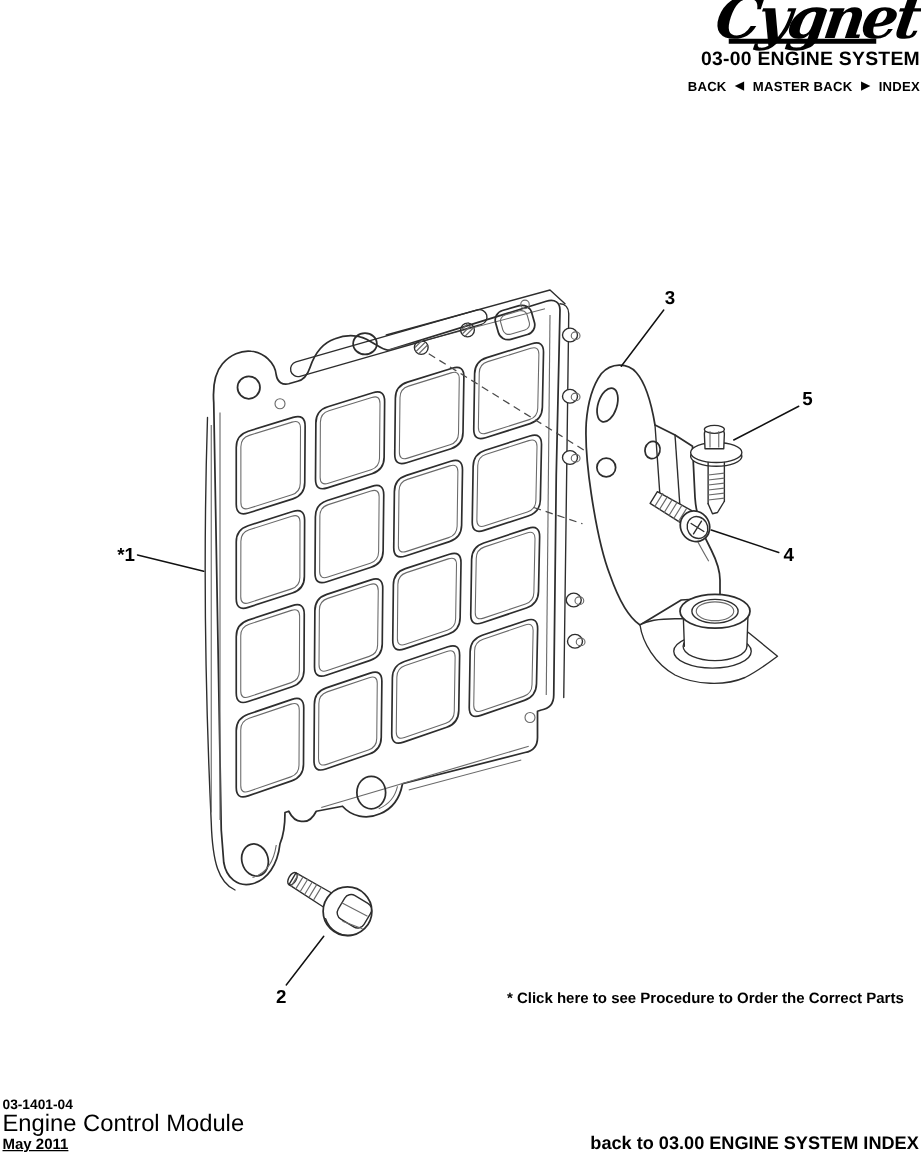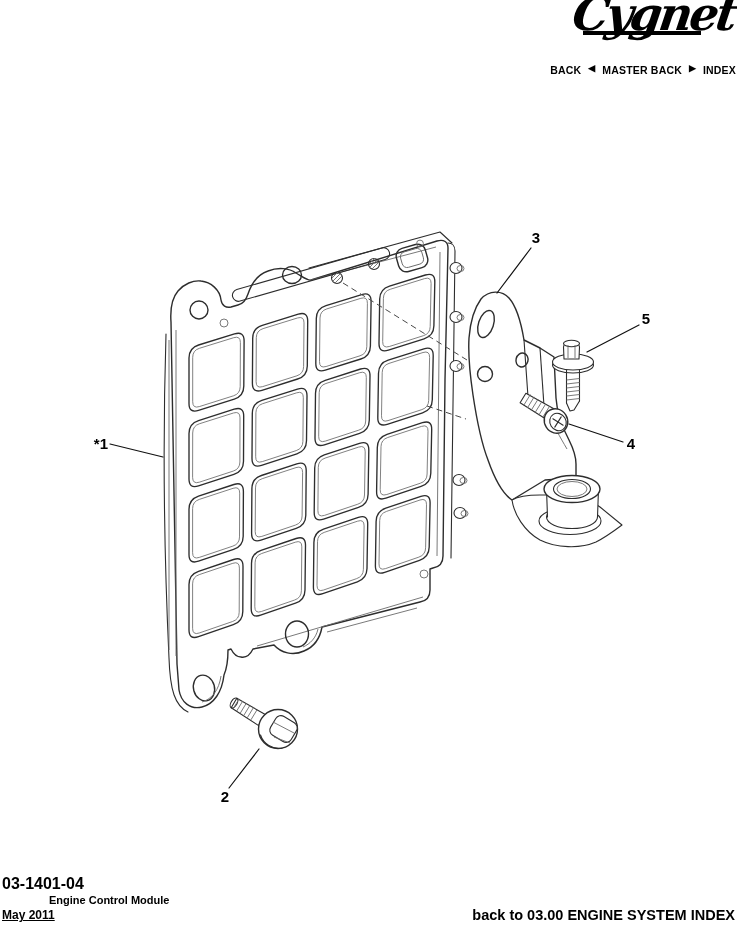--- a/index.html
+++ b/index.html
@@ -15,22 +15,22 @@
   .logo-bar{position:absolute;top:31px;right:36px;width:118px;height:4px;background:#000;}
   .section-title{position:absolute;top:39px;right:1px;
         font-size:15.5px;font-weight:bold;letter-spacing:.2px;}
   .nav{position:absolute;top:64px;right:1px;font-size:10.5px;font-weight:bold;
         display:flex;gap:7px;}
   .nav a{color:#000;text-decoration:none;cursor:pointer;letter-spacing:.2px;}
   .nav .arrow{font-size:9px;position:relative;top:-1px;}
 
   
   .doc-block{position:absolute;left:2px;top:876px;line-height:16px;}
-  .doc-number{font-size:16px;font-weight:bold;}
-  .doc-title{font-size:11px;font-weight:bold;margin-left:47px;}
+  .doc-number{font-size:11px;font-weight:bold;}
+  .doc-title{font-size:19px;font-weight:normal;}
   .doc-date{font-size:12px;font-weight:bold;line-height:14px;text-decoration:underline;}
   .index-link{position:absolute;right:2px;top:907px;font-size:14.5px;font-weight:bold;
         color:#000;text-decoration:none;cursor:pointer;}
   .note-link{position:absolute;right:14px;top:791px;font-size:12px;font-weight:bold;
         color:#000;text-decoration:none;cursor:pointer;}
 
   
   svg{position:absolute;left:0;top:0;}
   .ln   {fill:none;stroke:#2d2d2d;stroke-width:1.4;stroke-linejoin:round;stroke-linecap:round;}
   .ln2  {fill:none;stroke:#2d2d2d;stroke-width:1.1;stroke-linejoin:round;stroke-linecap:round;}
@@ -43,20 +43,21 @@
   .leader{fill:none;stroke:#111;stroke-width:1.2;stroke-linecap:round;}
   .callout{font-family:"Liberation Sans",sans-serif;font-weight:bold;font-size:15px;fill:#000;}
 </style>
 </head>
 <body>
 
 <div class="page">
 
   <div class="logo">Cygnet</div>
   <div class="logo-bar"></div>
+  <div class="section-title">03-00 ENGINE SYSTEM</div>
   <div class="nav">
     <a>BACK</a>
     <span class="arrow">◀</span>
     <a>MASTER BACK</a>
     <span class="arrow">▶</span>
     <a>INDEX</a>
   </div>
 
   <svg id="diagram-svg" width="737" height="930" viewBox="0 0 737 930">
 
@@ -268,20 +269,21 @@
     <path class="leader" d="M623,442 L569,424"></path>
     <path class="leader" d="M639,325 L587,352"></path>
 
     <text class="callout" x="108" y="449" text-anchor="end">*1</text>
     <text class="callout" x="225" y="802" text-anchor="middle">2</text>
     <text class="callout" x="536" y="243" text-anchor="middle">3</text>
     <text class="callout" x="631" y="449" text-anchor="middle">4</text>
     <text class="callout" x="646" y="324" text-anchor="middle">5</text>
   </svg>
 
+  <a class="note-link">* Click here to see Procedure to Order the Correct Parts</a>
 
   <div class="doc-block">
     <div class="doc-number">03-1401-04</div>
     <div class="doc-title">Engine Control Module</div>
     <div class="doc-date">May 2011</div>
   </div>
 
   <a class="index-link">back to 03.00 ENGINE SYSTEM INDEX</a>
 </div>
 

